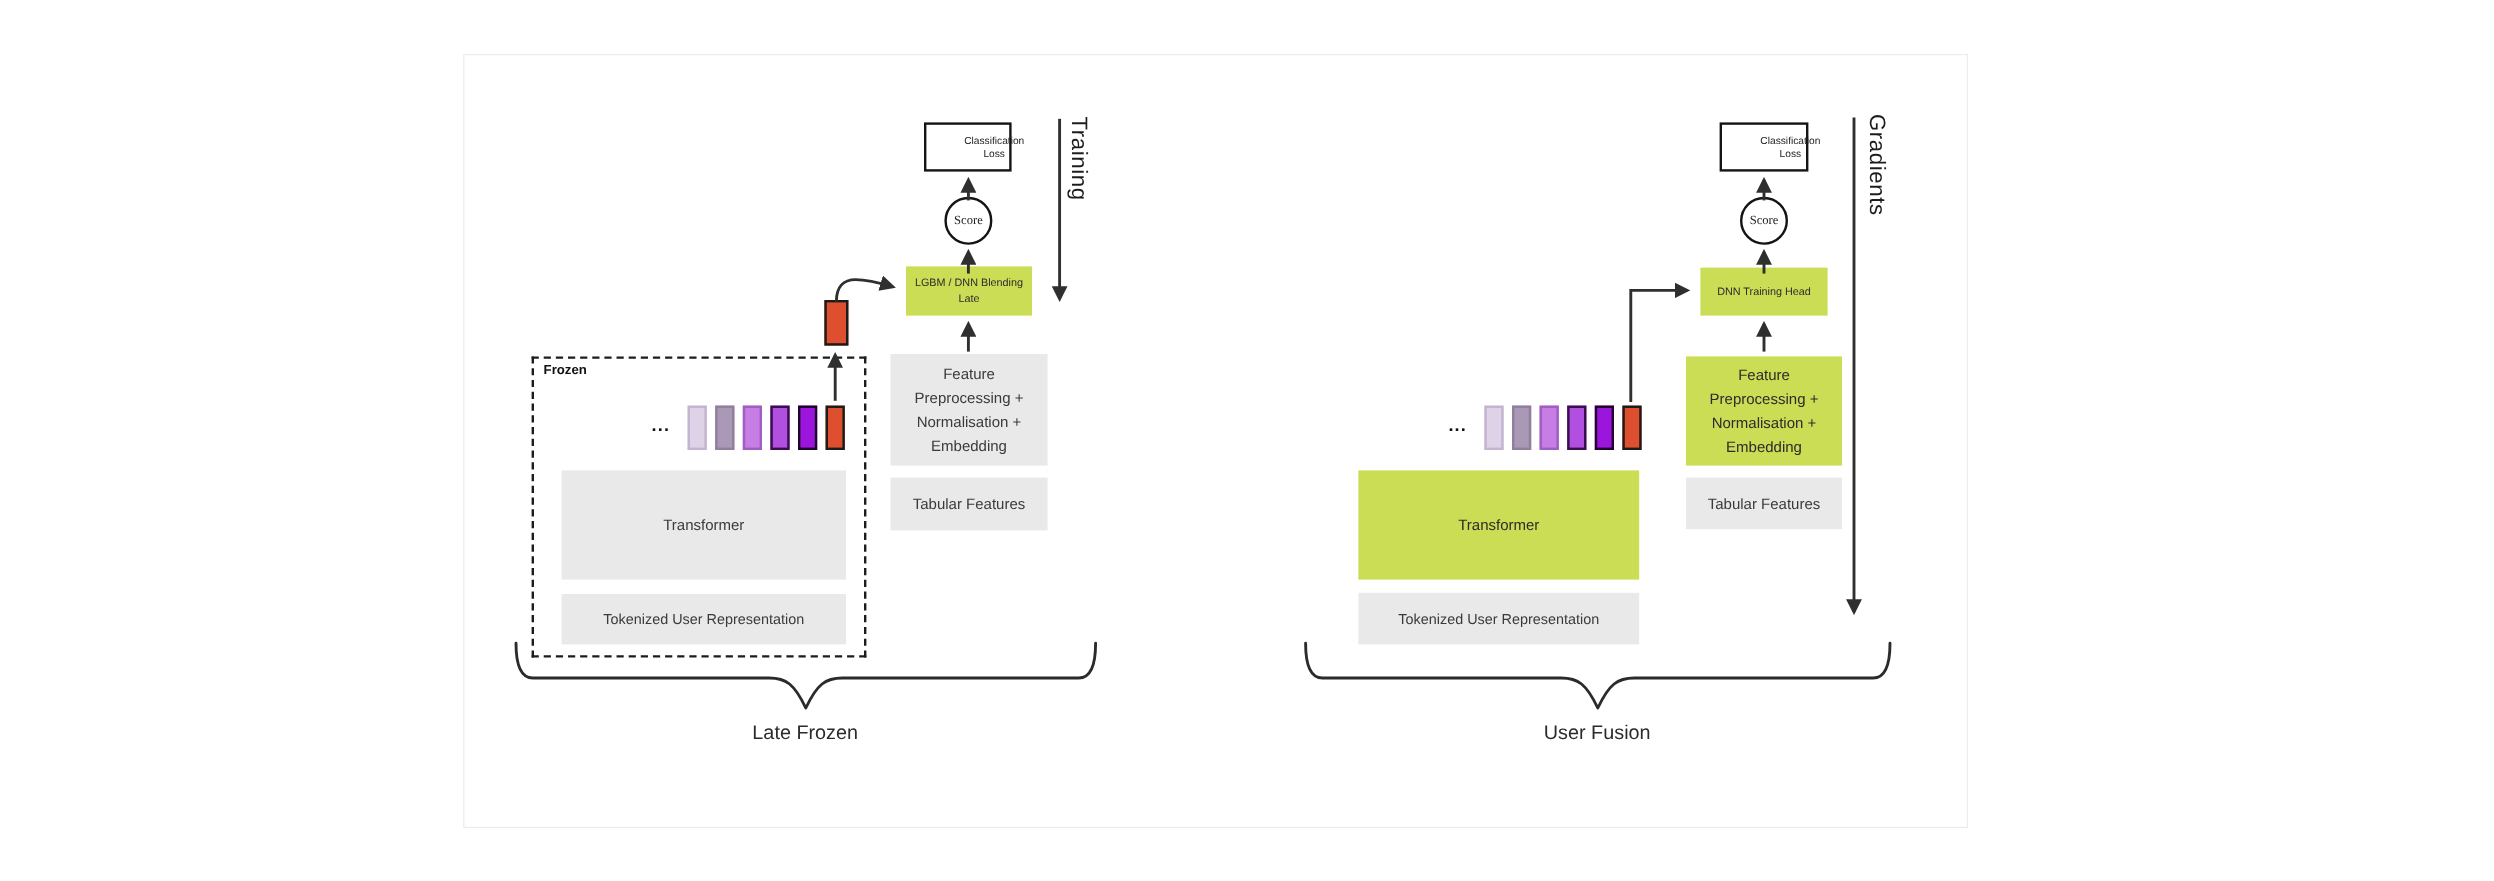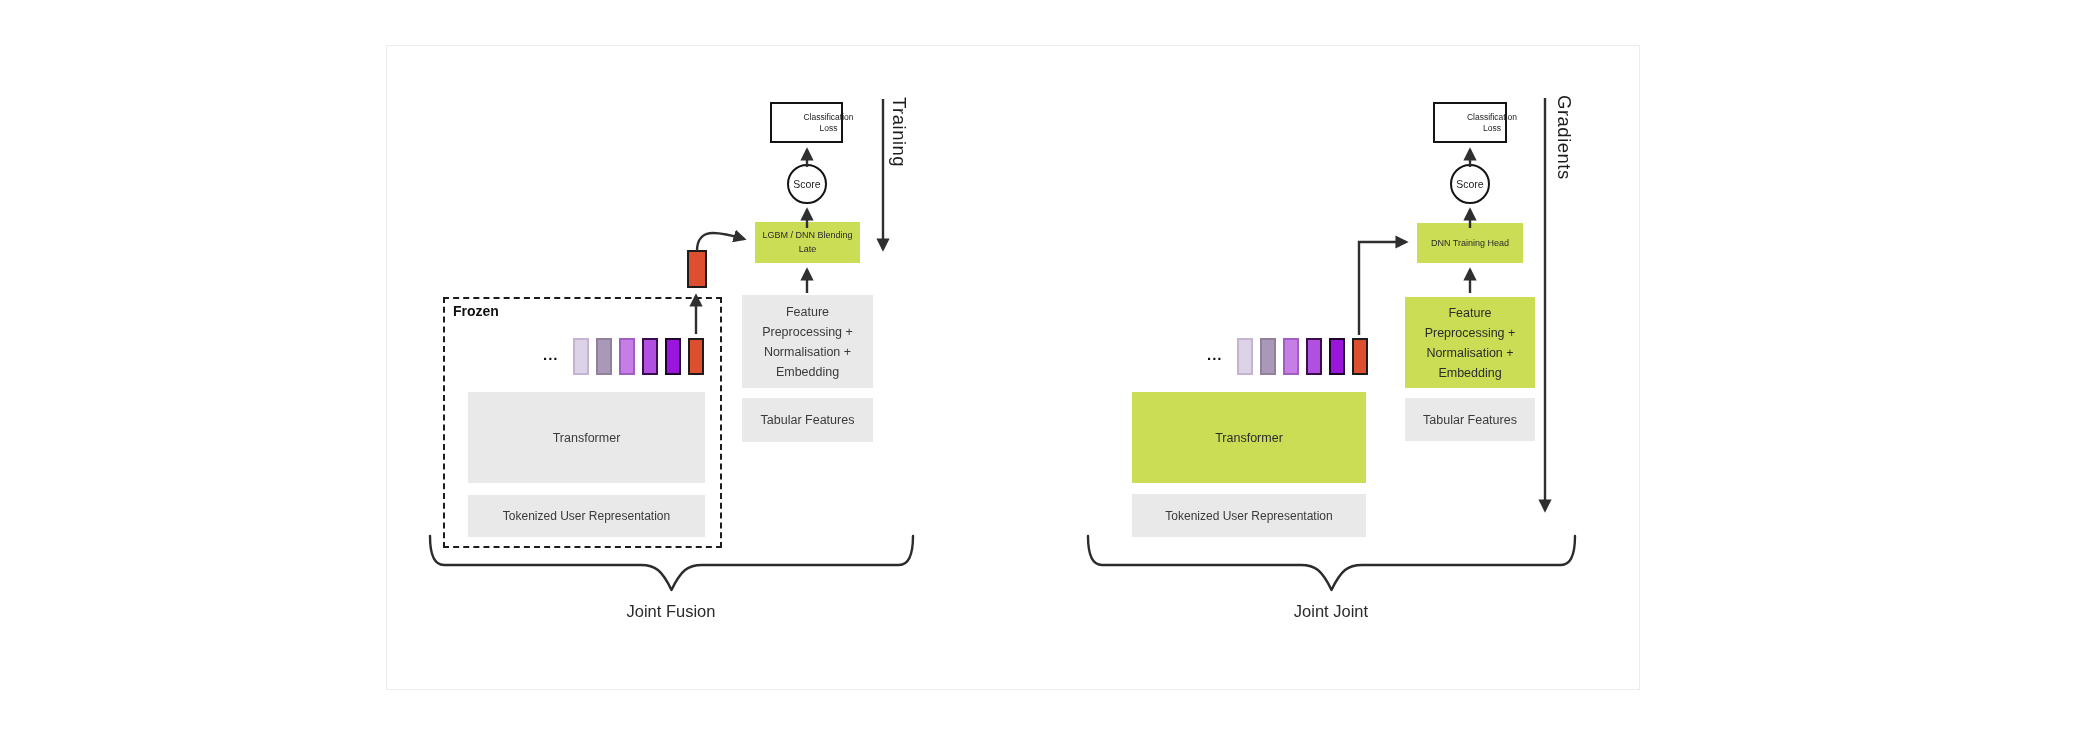--- a/index.html
+++ b/index.html
@@ -9,23 +9,23 @@
          background:#fff;border:1px solid #ececec;}
   .abs{position:absolute;box-sizing:border-box;}
   .box{display:flex;align-items:center;justify-content:center;text-align:center;}
   .graybox{background:var(--gray);color:#3a3a3a;}
   .greenbox{background:var(--green);color:#2c2c2c;}
   .outline{background:#fff;border:2px solid var(--ink);}
   .prelines{white-space:pre-line;}
   .small{font-size:8.5px;line-height:1.25;padding-left:44px;}
   .mid{font-size:12.5px;line-height:1.6;}
   .score{border-radius:50%;font-size:10.5px;}
-  .circle{width:40px;height:40px;}
+  .circle{width:40px;height:40px;font-family:Liberation Serif, serif;}
   .frozenbox{border:2px dashed #1c1c1c;background:transparent;}
-  .frozenlabel{font-size:14px;font-weight:bold;color:#111;text-align:right;}
+  .frozenlabel{font-size:11px;font-weight:bold;color:#111;text-align:right;}
   .tokens{display:flex;gap:7px;}
   .token{width:16px;height:37px;border:2px solid #000;box-sizing:border-box;}
   .dots{font-size:15px;font-weight:bold;letter-spacing:1px;color:#111;}
   .vlabel{writing-mode:vertical-rl;font-size:18.5px;color:#1c1c1c;letter-spacing:0.5px;}
   .caption{font-size:16.5px;color:#2b2b2b;text-align:center;width:250px;}
   svg.overlay{position:absolute;left:0;top:0;pointer-events:none;}
   svg .ln{stroke:var(--arrow);stroke-width:2.4;fill:none;}
   svg .brace{stroke:#2b2b2b;stroke-width:2.4;fill:none;stroke-linecap:round;stroke-linejoin:round;}
 </style>
 </head>
@@ -56,21 +56,21 @@
   <div class="abs box outline score circle" style="left:787px;top:164px;">Score</div>
   <div class="abs box greenbox prelines" style="left:755px;top:222px;width:105px;height:41px;font-size:9px;line-height:1.45;">LGBM / DNN Blending
 Late</div>
   <div class="abs box graybox mid prelines" style="left:742px;top:295px;width:131px;height:93px;">Feature
 Preprocessing +
 Normalisation +
 Embedding</div>
   <div class="abs box graybox mid" style="left:742px;top:398px;width:131px;height:44px;">Tabular Features</div>
 
   <div class="abs vlabel" style="left:888px;top:97px;">Training</div>
-  <div class="abs caption" style="left:546px;top:602px;">Joint Fusion</div>
+  <div class="abs caption" style="left:546px;top:602px;">Late Frozen</div>
 
   <div class="abs box greenbox mid" style="left:1132px;top:392px;width:234px;height:91px;">Transformer</div>
   <div class="abs box graybox" style="left:1132px;top:494px;width:234px;height:43px;font-size:12px;">Tokenized User Representation</div>
 
   <div class="abs dots" style="left:1207px;top:346px;">...</div>
   <div class="abs tokens" style="left:1237px;top:338px;">
       <div class="token" style="background: rgb(222, 210, 230); border-color: rgb(196, 180, 210);"></div>
       <div class="token" style="background: rgb(169, 152, 182); border-color: rgb(144, 128, 156);"></div>
       <div class="token" style="background: rgb(199, 126, 228); border-color: rgb(160, 94, 194);"></div>
       <div class="token" style="background: rgb(177, 79, 224); border-color: rgb(58, 13, 77);"></div>
@@ -81,21 +81,21 @@
   <div class="abs box outline small" style="left:1433px;top:102px;width:74px;height:41px;">Classification Loss</div>
   <div class="abs box outline score circle" style="left:1450px;top:164px;">Score</div>
   <div class="abs box greenbox" style="left:1417px;top:223px;width:106px;height:40px;font-size:9px;">DNN Training Head</div>
   <div class="abs box greenbox mid prelines" style="left:1405px;top:297px;width:130px;height:91px;">Feature
 Preprocessing +
 Normalisation +
 Embedding</div>
   <div class="abs box graybox mid" style="left:1405px;top:398px;width:130px;height:43px;">Tabular Features</div>
 
   <div class="abs vlabel" style="left:1553px;top:95px;">Gradients</div>
-  <div class="abs caption" style="left:1206px;top:602px;">Joint Joint</div>
+  <div class="abs caption" style="left:1206px;top:602px;">User Fusion</div>
 
   <svg class="overlay" width="2078" height="734" viewBox="0 0 2078 734">
     <defs>
       <marker id="ah" viewBox="0 0 10 10" refX="8" refY="5" markerWidth="5.5" markerHeight="5.5" orient="auto">
         <path d="M 0 0 L 10 5 L 0 10 z" fill="#2f2f2f"></path>
       </marker>
     </defs>
 
     <path class="ln" d="M 807,167 L 807,150" marker-end="url(#ah)"></path>
     <path class="ln" d="M 807,228 L 807,210" marker-end="url(#ah)"></path>

